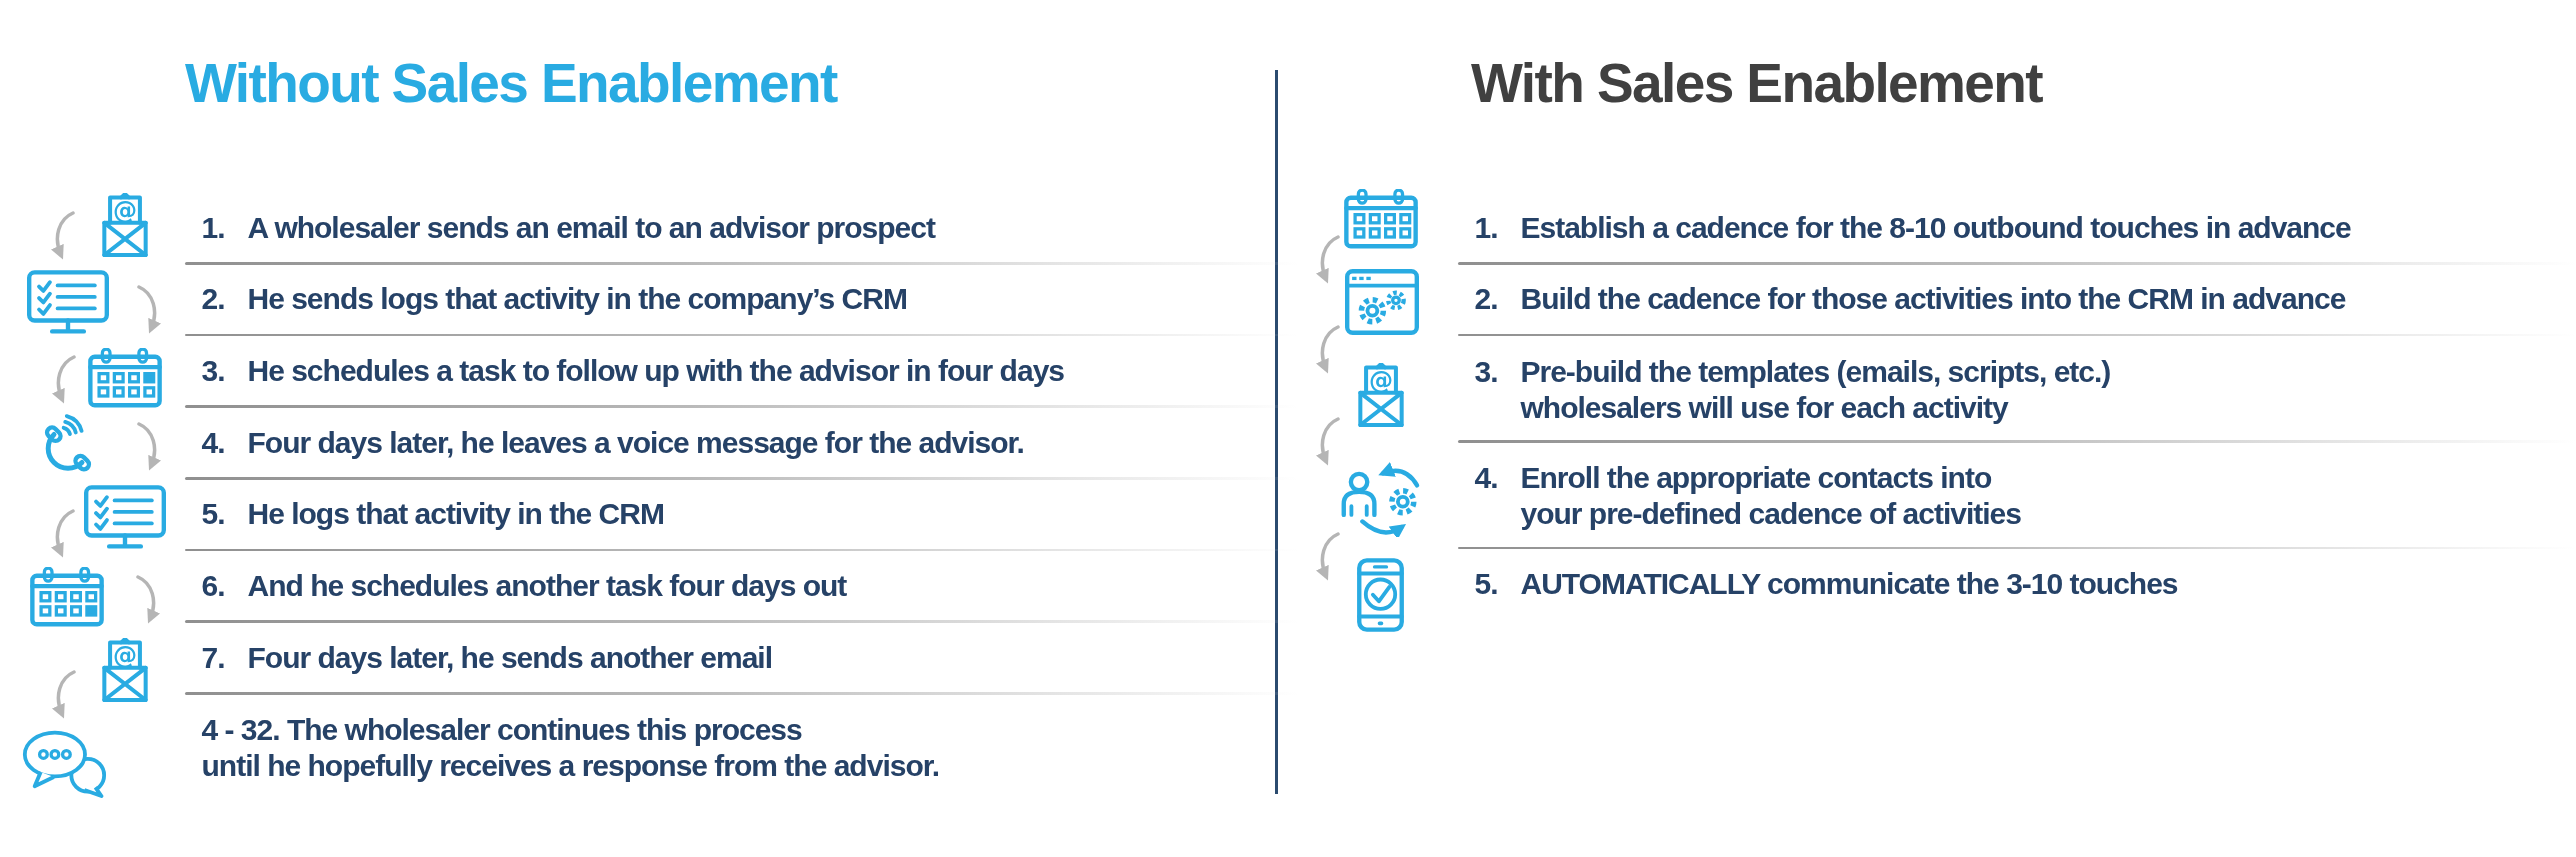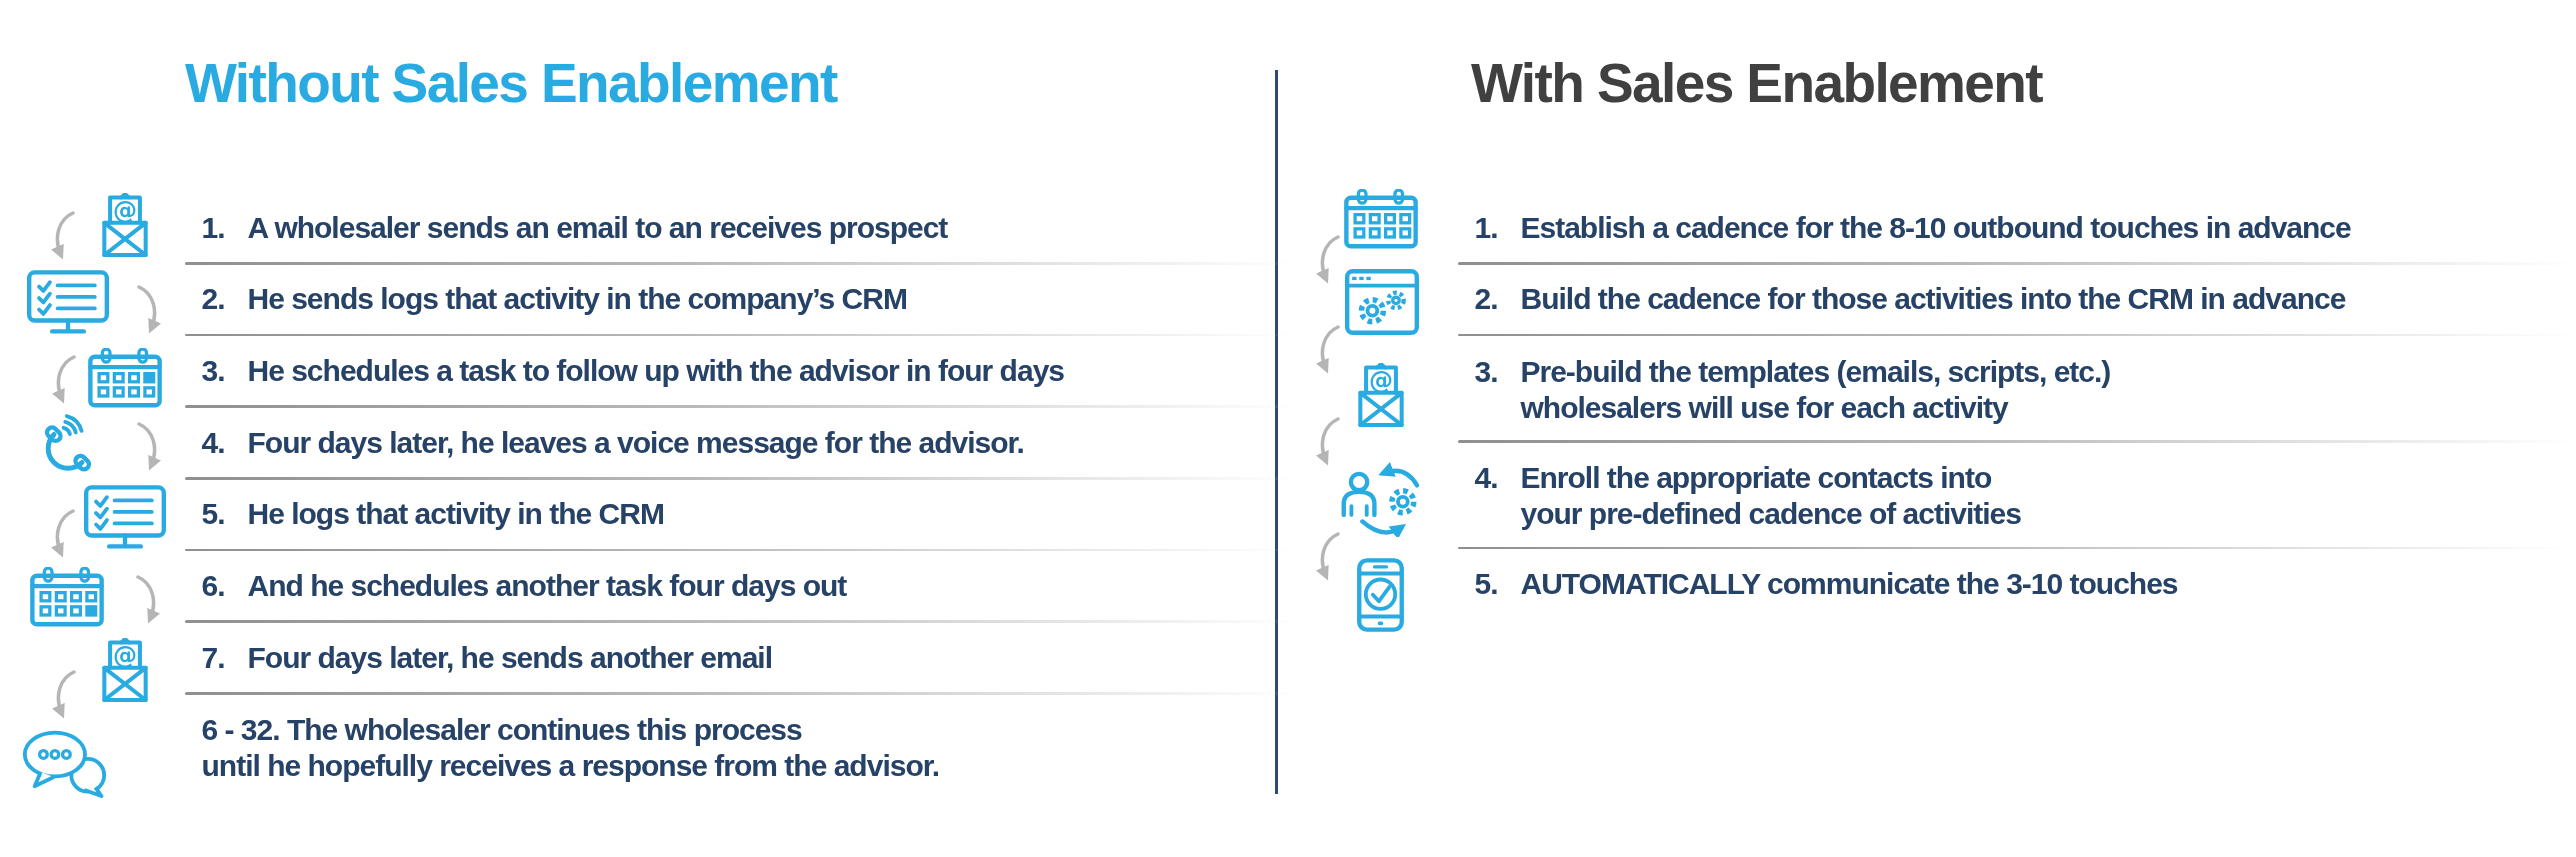--- a/index.html
+++ b/index.html
@@ -53,21 +53,21 @@
   </svg>
 
   <div class="vdivider" style="background: rgb(43, 75, 111);"></div>
 
   <h1 class="title" style="left: 185px; color: rgb(41, 171, 226);">Without Sales Enablement</h1>
   <h1 class="title" style="left: 1471px; color: #404040;">With Sales Enablement</h1>
 
   <div id="left-list" class="list" style="left: 185px; width: 1113px; color: rgb(38, 66, 103);">
       <div class="row">
         <span class="num">1.</span>
-        <span class="txt">A wholesaler sends an email to an receives prospect</span>
+        <span class="txt">A wholesaler sends an email to an advisor prospect</span>
       </div>
       <div class="sep"></div>
       <div class="row">
         <span class="num">2.</span>
         <span class="txt">He sends logs that activity in the company’s CRM</span>
       </div>
       <div class="sep"></div>
       <div class="row">
         <span class="num">3.</span>
         <span class="txt">He schedules a task to follow up with the advisor in four days</span>
@@ -87,21 +87,21 @@
         <span class="num">6.</span>
         <span class="txt">And he schedules another task four days out</span>
       </div>
       <div class="sep"></div>
       <div class="row">
         <span class="num">7.</span>
         <span class="txt">Four days later, he sends another email</span>
       </div>
       <div class="sep"></div>
       <div class="row multi">
-        <span class="txt">6 - 32. The wholesaler continues this process
+        <span class="txt">4 - 32. The wholesaler continues this process
 until he hopefully receives a response from the advisor.</span>
       </div>
     </div>
   <div id="right-list" class="list" style="left: 1458px; width: 1118px; color: rgb(38, 66, 103);">
       <div class="row">
         <span class="num">1.</span>
         <span class="txt">Establish a cadence for the 8-10 outbound touches in advance</span>
       </div>
       <div class="sep"></div>
       <div class="row">

